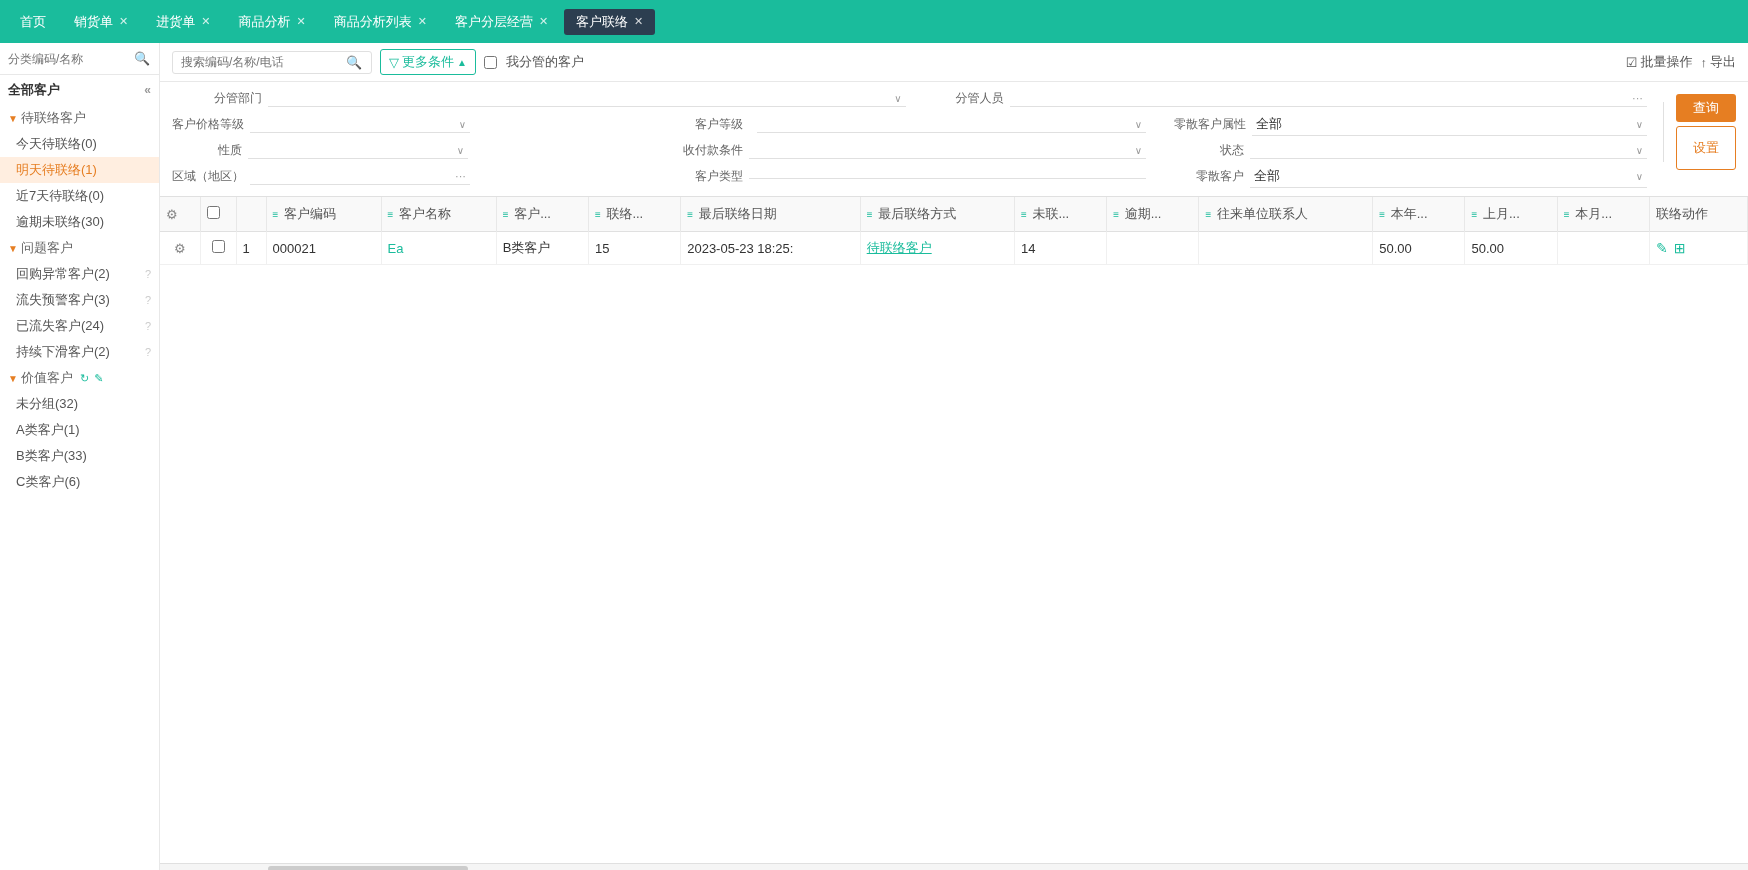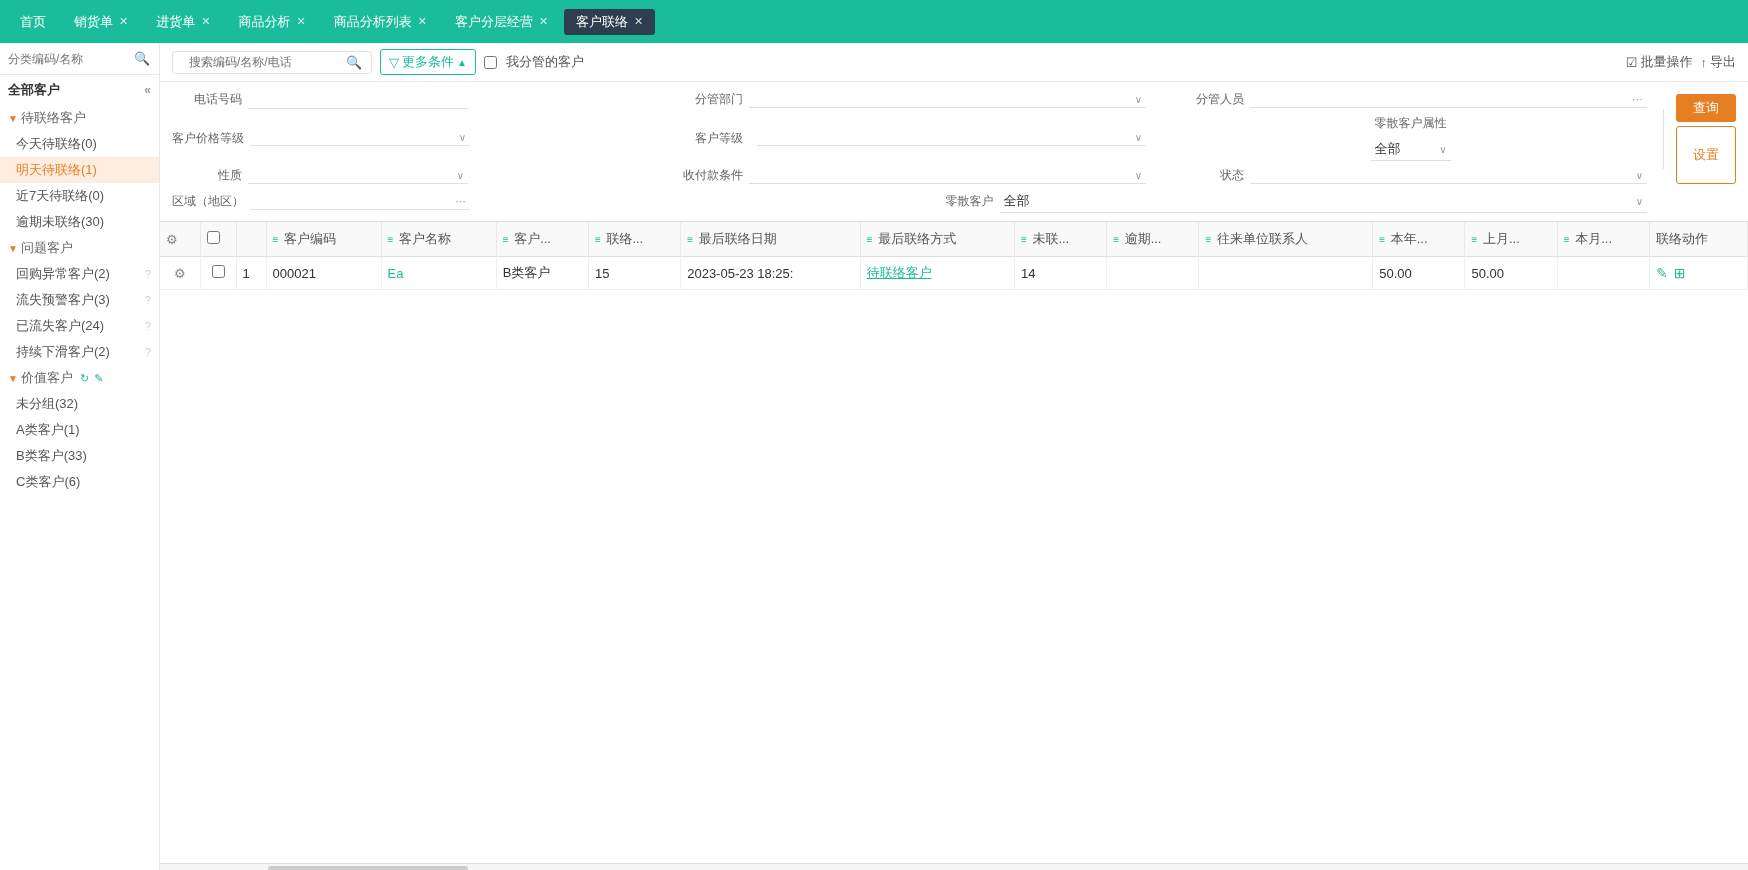--- a/index.html
+++ b/index.html
@@ -220,21 +220,21 @@
       border-radius: 3px;
       padding: 5px 16px;
       cursor: pointer;
       font-size: 13px;
     }
     .settings-btn {
       background: white;
       color: #e67e22;
       border: 1px solid #e67e22;
       border-radius: 3px;
-      padding: 19px 16px;
+      padding: 12px 16px;
       cursor: pointer;
       font-size: 13px;
     }
     .filter-divider {
       width: 1px;
       background: #e0e0e0;
       height: 60px;
       margin: 0 4px;
     }
 
@@ -430,21 +430,21 @@
     </div>
     <div class="sidebar-item">
       <span>C类客户(6)</span>
     </div>
   </div>
 
   <div class="content">
 
     <div class="filter-bar">
       <div class="filter-search-wrap">
-        <input type="text" style="font-size: 12px; color: rgb(153, 153, 153); margin-left: 8px;" placeholder="搜索编码/名称/电话">
+        <input type="text" style="font-size: 12px; color: rgb(153, 153, 153);" placeholder="搜索编码/名称/电话">
         <span style="color:#1abc9c;font-size:13px;">🔍</span>
       </div>
       <div class="more-filters-btn">
         <span style="color:#1abc9c;">▽</span>
         <span>更多条件</span>
         <span style="font-size:10px;">▲</span>
       </div>
       <label class="my-customers-check">
         <input type="checkbox" style="">
         <span>我分管的客户</span>
@@ -459,24 +459,20 @@
           <span>导出</span>
         </div>
       </div>
     </div>
 
     <div class="advanced-filter">
 
       <div style="display:flex;align-items:flex-start;gap:0;">
         <div style="flex:1;">
           <div class="filter-row">
-            <div class="filter-field">
-              <span class="filter-label">电话号码</span>
-              <input class="filter-input" type="text" style="max-width: 220px;">
-            </div>
             <div class="filter-field" style="margin-left:20px;">
               <span class="filter-label">分管部门</span>
               <div class="filter-select">
                 <span></span>
                 <span class="chevron">∨</span>
               </div>
             </div>
             <div class="filter-field" style="margin-left:20px;">
               <span class="filter-label">分管人员</span>
               <div class="filter-select" style="min-width:80px;">
@@ -494,21 +490,21 @@
                 <span class="chevron">∨</span>
               </div>
             </div>
             <div class="filter-field" style="margin-left:20px;gap:14px;">
               <span class="filter-label">客户等级</span>
               <div class="filter-select">
                 <span></span>
                 <span class="chevron">∨</span>
               </div>
             </div>
-            <div class="filter-field" style="margin-left:20px;flex-direction:column;">
+            <div class="filter-field" style="margin-left:20px;">
               <span class="filter-label">零散客户属性</span>
               <div class="filter-select" style="min-width:80px;">
                 <span>全部</span>
                 <span class="chevron">∨</span>
               </div>
             </div>
           </div>
 
           <div class="filter-row">
             <div class="filter-field">
@@ -533,20 +529,26 @@
               </div>
             </div>
           </div>
 
           <div class="filter-row" style="margin-bottom:0;">
             <div class="filter-field">
               <span class="filter-label">区域（地区）</span>
               <div class="filter-select" style="max-width:220px;">
                 <span></span>
                 <span style="color:#999;font-size:11px;">···</span>
+              </div>
+            </div>
+            <div class="filter-field" style="margin-left:20px;">
+              <span class="filter-label">客户类型</span>
+              <div class="filter-select">
+                <span></span>
               </div>
             </div>
             <div class="filter-field" style="margin-left:20px;">
               <span class="filter-label">零散客户</span>
               <div class="filter-select" style="min-width:80px;">
                 <span>全部</span>
                 <span class="chevron">∨</span>
               </div>
             </div>
           </div>

